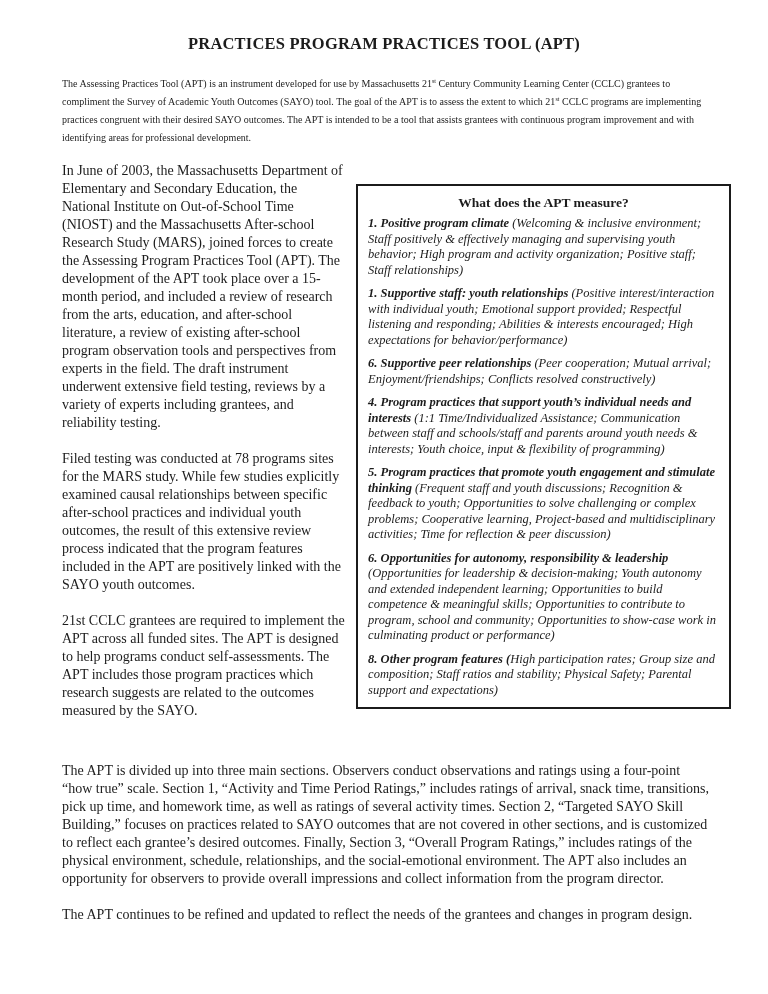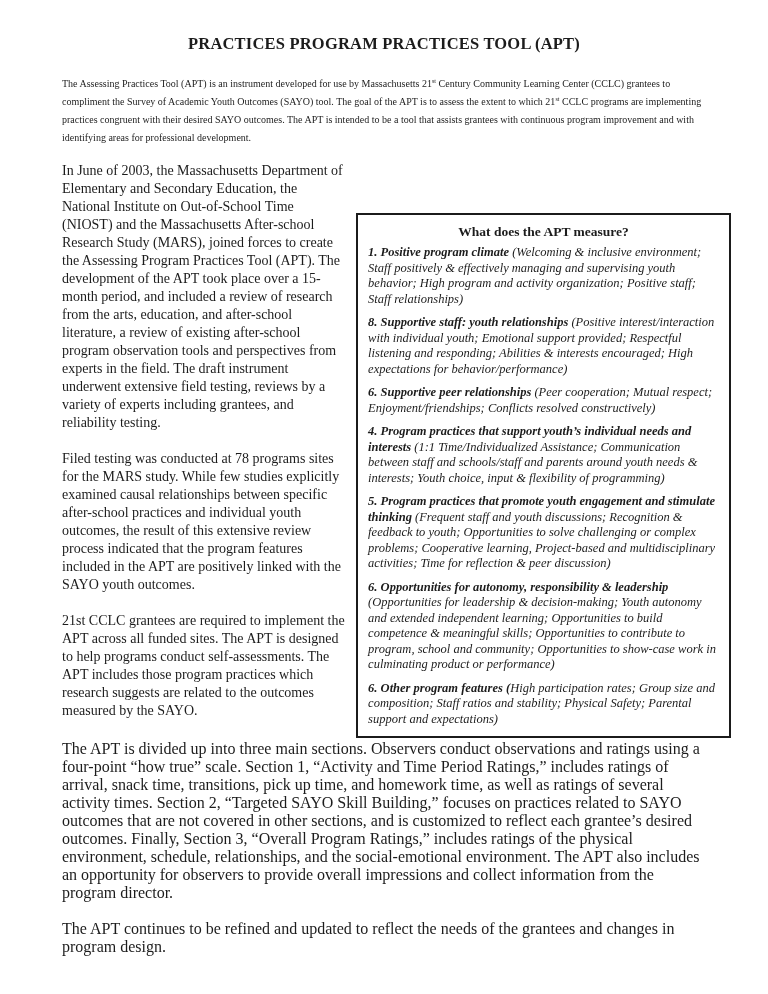--- a/index.html
+++ b/index.html
@@ -25,21 +25,21 @@
   .intro {
     width: 644px;
     font-size: 10px;
     line-height: 18px;
     margin: 0 0 8px 0;
     text-align: left;
   }
 
   sup { font-size: 0.62em; vertical-align: super; line-height: 0; }
 
-  .main-row { display: flex; align-items: flex-end; }
+  .main-row { display: flex; align-items: center; }
 
   .left-col {
     width: 285px;
     margin-right: 10px;
     font-size: 14px;
     line-height: 18px;
   }
   .left-col p { margin: 0 0 18px 0; }
   .left-col p:first-child { margin-top: 7px; }
 
@@ -53,21 +53,21 @@
   }
   .measure-box-title {
     font-size: 13.5px;
     font-weight: bold;
     text-align: center;
     margin: 2px 0 6px 0;
   }
   .m-item { margin: 0 0 8px 0; font-style: italic; }
   .m-item:last-child { margin-bottom: 0; }
 
-  .footer-section { width: 648px; margin-top: 2px; font-size: 16px; line-height: 18px; }
+  .footer-section { width: 648px; margin-top: 24px; font-size: 14px; line-height: 18px; }
   .footer-section p { margin: 0 0 18px 0; }
 </style>
 </head>
 <body>
 
 <div class="page">
 
   <div class="doc-title-wrap">
     <h1 class="doc-title">PRACTICES PROGRAM PRACTICES TOOL (APT)</h1>
   </div>
@@ -79,26 +79,26 @@
     <div class="left-col">
       <p>In June of 2003, the Massachusetts Department of Elementary and Secondary Education, the National Institute on Out-of-School Time (NIOST) and the Massachusetts After-school Research Study (MARS), joined forces to create the Assessing  Program Practices Tool (APT).  The development of the APT took place over a 15-month period, and included a review of research from the arts, education, and after-school literature, a review of existing after-school program observation tools and perspectives from experts in the field. The draft instrument underwent extensive field testing, reviews by a variety of experts including grantees, and reliability testing.</p>
       <p>Filed testing was conducted at 78 programs sites for the MARS study. While few studies explicitly examined causal relationships between specific after-school practices and individual youth outcomes, the result of this extensive review process indicated that the program features included in the APT are positively linked with the SAYO youth outcomes.</p>
       <p>21st CCLC grantees are required to implement the APT across all funded sites. The APT is designed to help programs conduct self-assessments.  The APT includes those program practices which research suggests are related to the outcomes measured by the SAYO.</p>
     </div>
 
     <div class="measure-box">
       <div class="measure-box-title">What does the APT measure?</div>
       <div>
           <div class="m-item"><b>1. Positive program climate</b><span> (Welcoming &amp; inclusive environment; Staff positively &amp; effectively managing and supervising youth behavior; High program and activity organization; Positive staff; Staff relationships)</span></div>
-          <div class="m-item"><b>8. Supportive staff: youth relationships</b><span> (Positive interest/interaction with individual youth; Emotional support provided; Respectful listening and responding; Abilities &amp; interests encouraged; High expectations for behavior/performance)</span></div>
-          <div class="m-item"><b>6. Supportive peer relationships</b><span> (Peer cooperation; Mutual respect; Enjoyment/friendships; Conflicts resolved constructively)</span></div>
+          <div class="m-item"><b>1. Supportive staff: youth relationships</b><span> (Positive interest/interaction with individual youth; Emotional support provided; Respectful listening and responding; Abilities &amp; interests encouraged; High expectations for behavior/performance)</span></div>
+          <div class="m-item"><b>6. Supportive peer relationships</b><span> (Peer cooperation; Mutual arrival; Enjoyment/friendships; Conflicts resolved constructively)</span></div>
           <div class="m-item"><b>4. Program practices that support youth’s individual needs and interests</b><span> (1:1 Time/Individualized Assistance; Communication between staff and schools/staff and parents around youth needs &amp; interests; Youth choice, input &amp; flexibility of programming)</span></div>
           <div class="m-item"><b>5. Program practices that promote youth engagement and stimulate thinking</b><span> (Frequent staff and youth discussions; Recognition &amp; feedback to youth; Opportunities to solve challenging or complex problems; Cooperative learning, Project-based and multidisciplinary activities; Time for reflection &amp; peer discussion)</span></div>
           <div class="m-item"><b>6. Opportunities for autonomy, responsibility &amp; leadership</b><span> (Opportunities for leadership &amp; decision-making; Youth autonomy and extended independent learning; Opportunities to build competence &amp; meaningful skills; Opportunities to contribute to program, school and community; Opportunities to show-case work in culminating product or performance)</span></div>
-          <div class="m-item"><b>6. Other program features (</b><span>High participation rates; Group size and composition; Staff ratios and stability; Physical Safety; Parental support and expectations)</span></div>
+          <div class="m-item"><b>8. Other program features (</b><span>High participation rates; Group size and composition; Staff ratios and stability; Physical Safety; Parental support and expectations)</span></div>
         </div>
     </div>
 
   </div>
 
   <div class="footer-section">
     <p>The APT is divided up into three main sections. Observers conduct observations and ratings using a four-point “how true” scale. Section 1, “Activity and Time Period Ratings,” includes ratings of arrival, snack time, transitions, pick up time, and homework time, as well as ratings of several activity times. Section 2, “Targeted SAYO Skill Building,” focuses on practices related to SAYO outcomes that are not covered in other sections, and is customized to reflect each grantee’s desired outcomes.  Finally, Section 3, “Overall Program Ratings,” includes ratings of the physical environment, schedule, relationships, and the social-emotional environment.  The APT also includes an opportunity for observers to provide overall impressions and collect information from the program director.</p>
     <p>The APT continues to be refined and updated to reflect the needs of the grantees and changes in program design.</p>
   </div>
 

